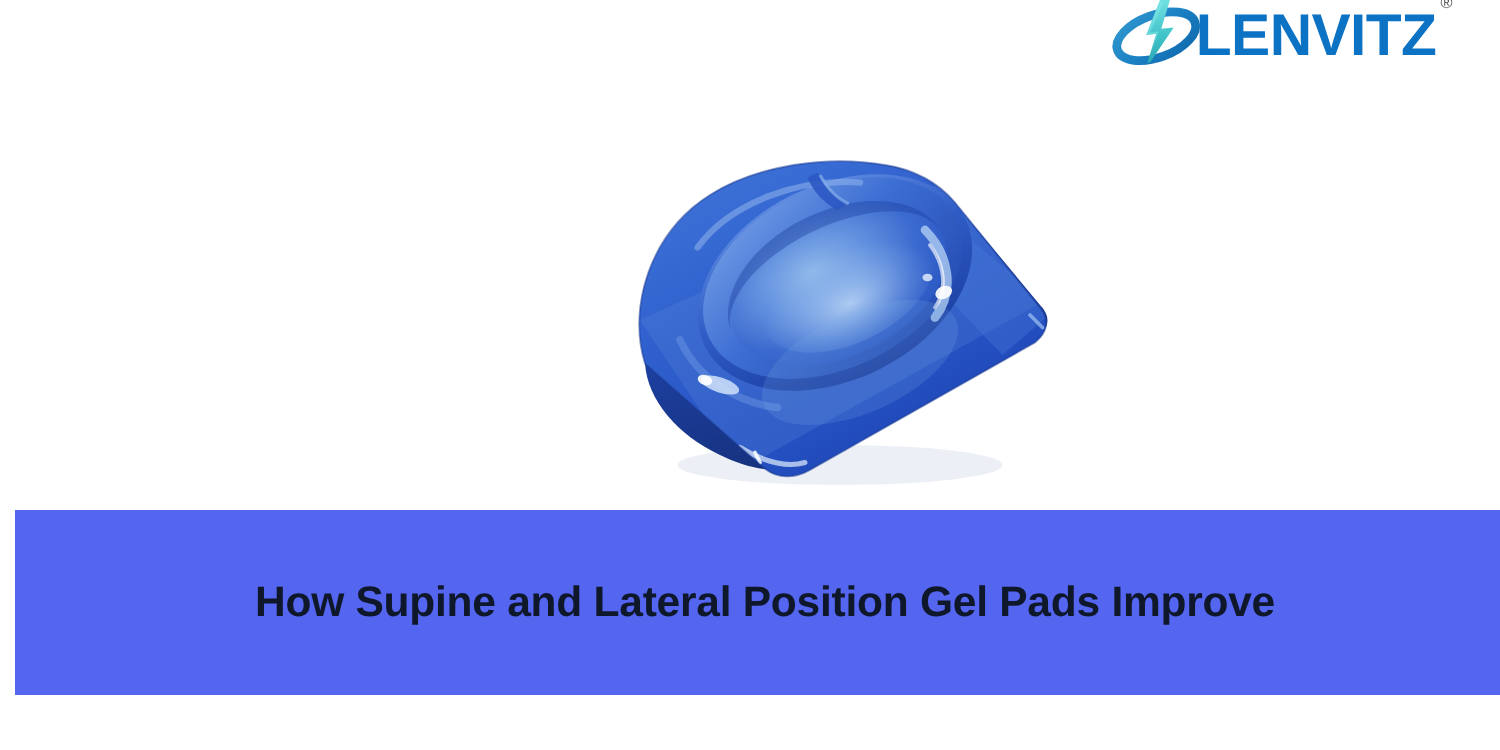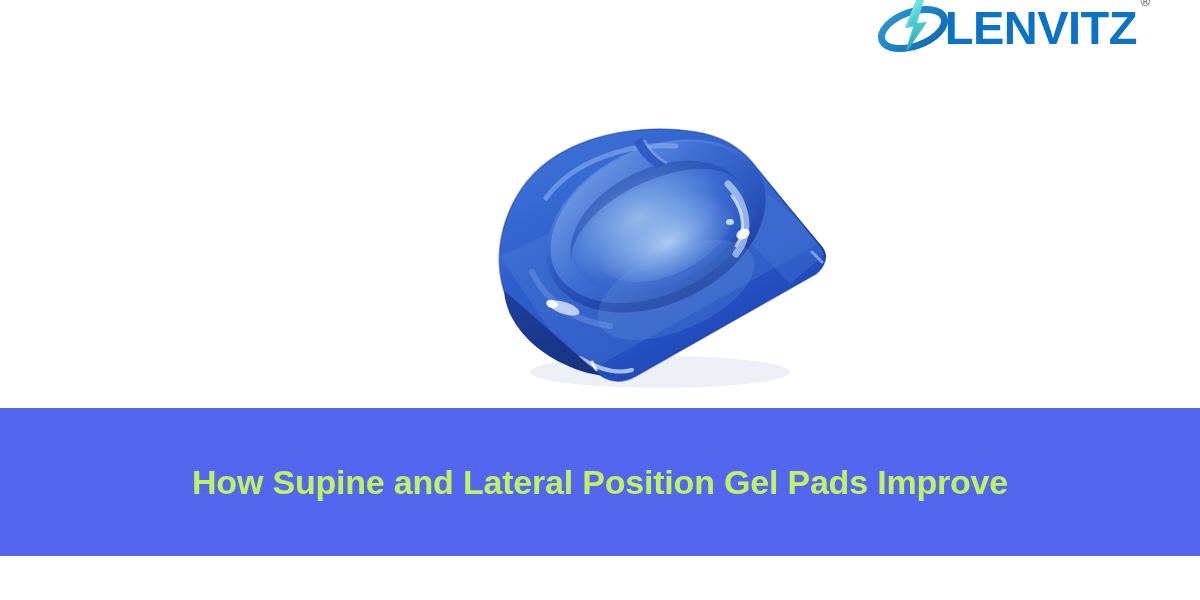--- a/index.html
+++ b/index.html
@@ -10,21 +10,21 @@
   body {
     width: 1200px;
     height: 600px;
     overflow: hidden;
     font-family: "Liberation Sans", sans-serif;
     position: relative;
   }
 
   .page {
     position: absolute;
-    left: 0; top: 0;
+    left: 12px; top: 0;
     width: 1145px;
     height: 600px;
     background: #ffffff;
   }
 
   
   .brand {
     position: absolute;
     right: 8px;
     top: -4px;
@@ -80,21 +80,21 @@
     width: 1200px;
     height: 148px;
     background: #5465f0;
     display: flex;
     align-items: center;
     justify-content: center;
     box-sizing: border-box;
     padding: 0 48px;
   }
   .title-text {
-    color: #bef264;
+    color: #0f172a;
     font-family: "Liberation Sans", sans-serif;
     font-weight: bold;
     font-size: 34px;
     line-height: 1.32;
     text-align: center;
     letter-spacing: -0.2px;
     margin: 10px;
   }
 
   .below-banner {

